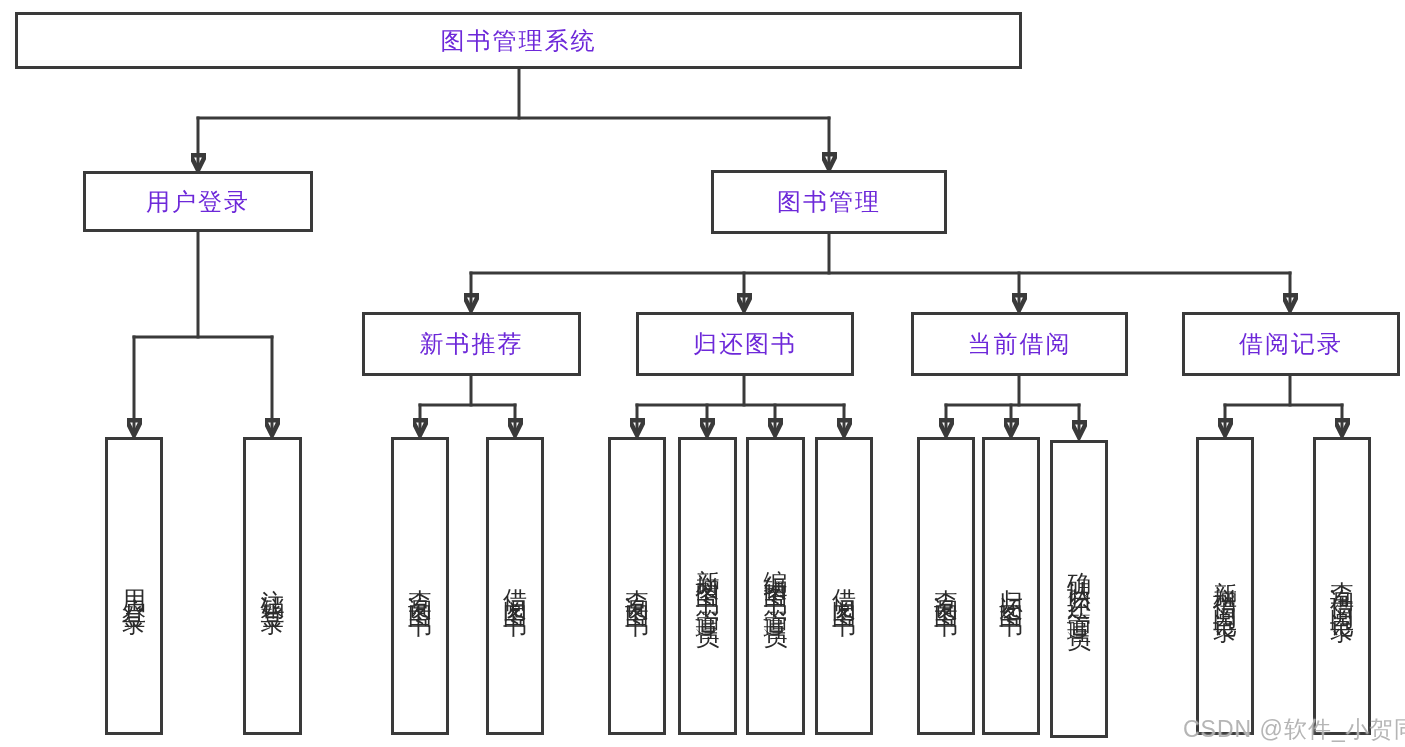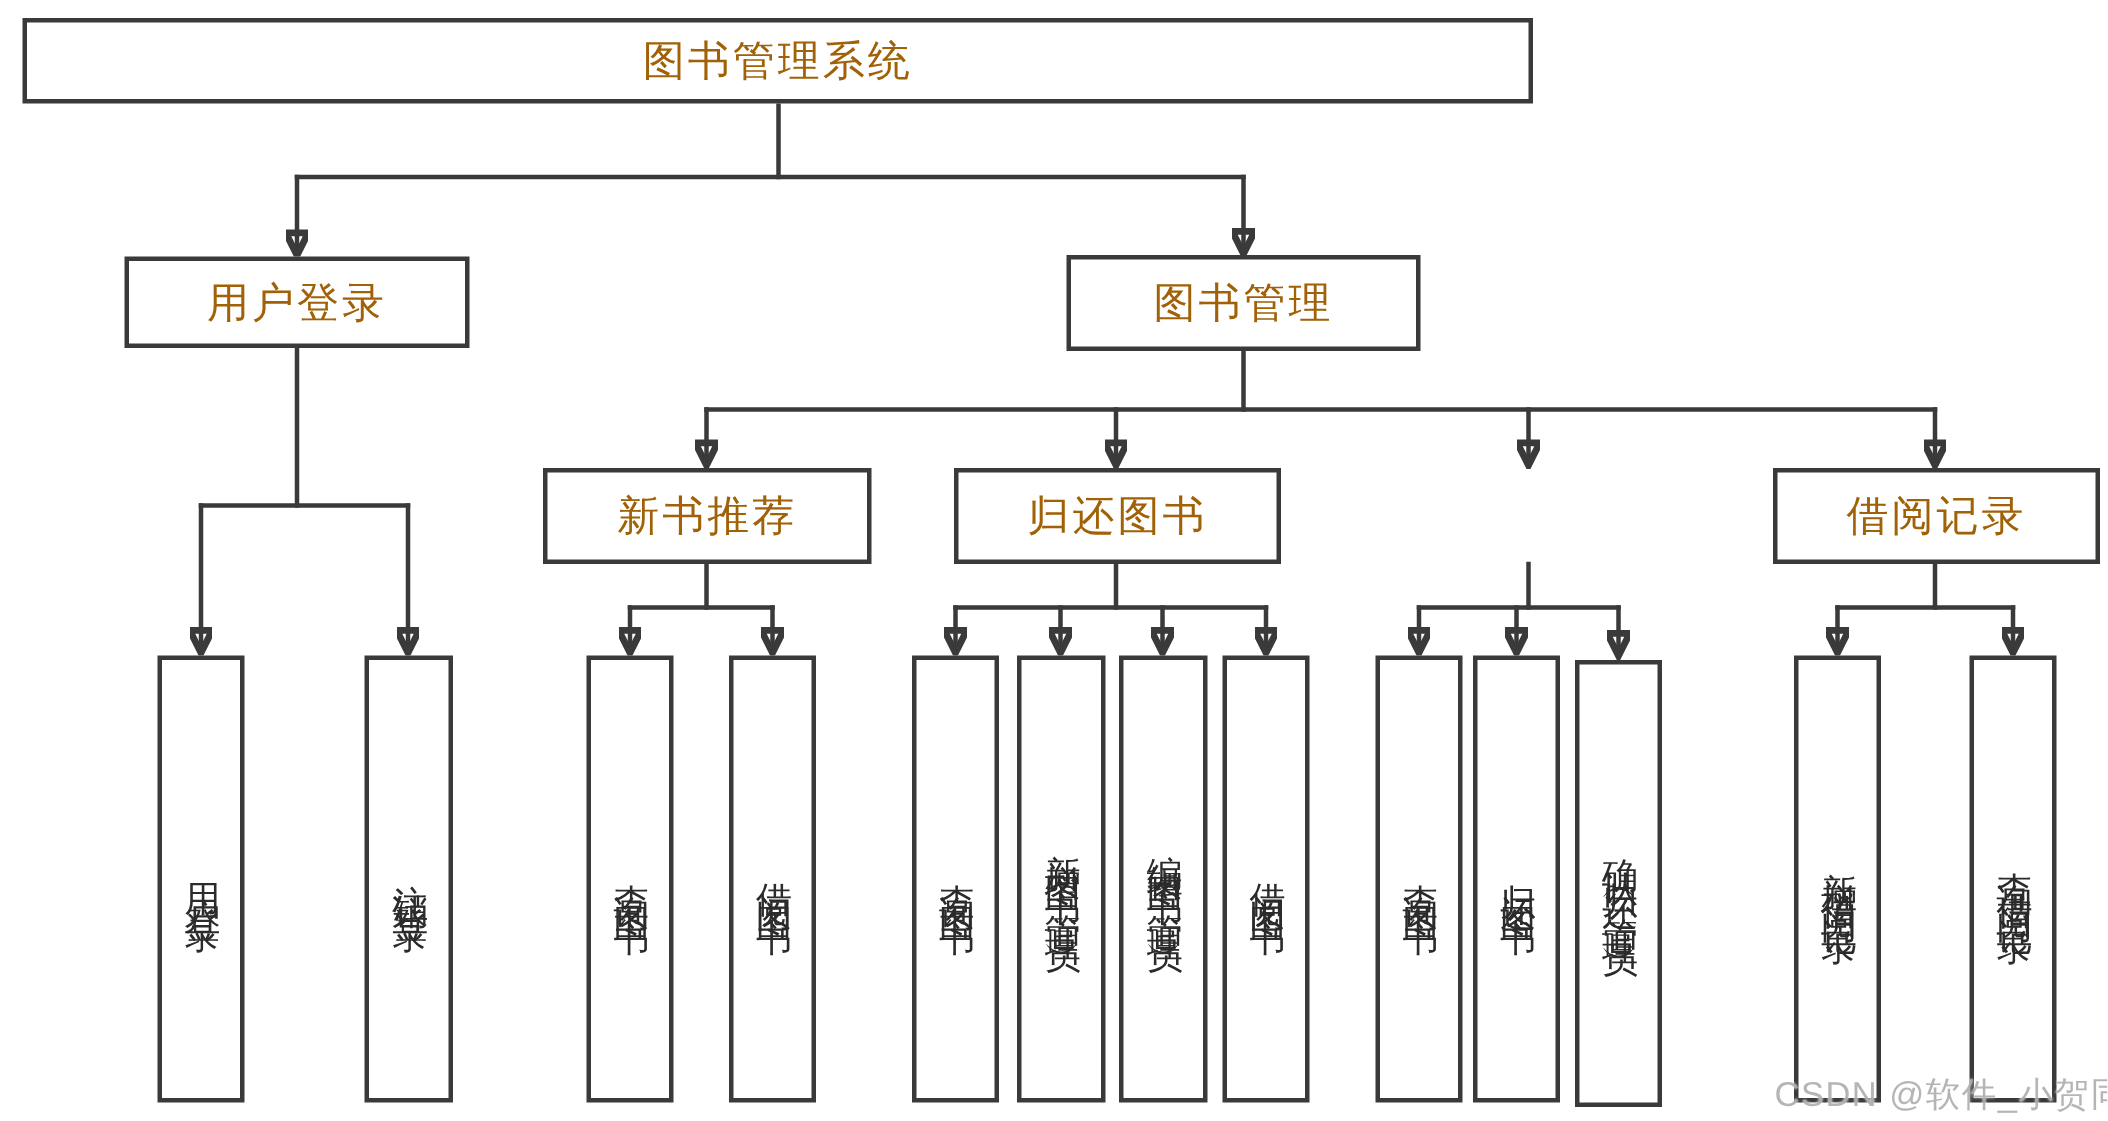--- a/index.html
+++ b/index.html
@@ -15,22 +15,22 @@
     position: absolute;
     box-sizing: border-box;
     border: 3px solid #3a3a3a;
     background: #ffffff;
     display: flex;
     align-items: center;
     justify-content: center;
     z-index: 2;
   }
   .node .lbl {
-    color: #a16207;
-    font-size: 28px;
+    color: #6d28d9;
+    font-size: 24px;
     letter-spacing: 2px;
     white-space: nowrap;
   }
   .node .vlbl {
     color: #2b2b2b;
     font-size: 24px;
     writing-mode: vertical-rl;
     text-orientation: mixed;
     letter-spacing: 8px;
     line-height: 1;
@@ -122,20 +122,23 @@
   <div class="node" style="left:362px;top:312px;width:219px;height:64px">
     <span class="lbl">新书推荐</span>
   </div>
 
   <div class="node" style="left:711px;top:170px;width:236px;height:64px">
     <span class="lbl">图书管理</span>
   </div>
   <div class="node" style="left:636px;top:312px;width:218px;height:64px">
     <span class="lbl">归还图书</span>
   </div>
+  <div class="node" style="left:911px;top:312px;width:217px;height:64px">
+    <span class="lbl">当前借阅</span>
+  </div>
   <div class="node" style="left:1182px;top:312px;width:218px;height:64px">
     <span class="lbl">借阅记录</span>
   </div>
 
   <div class="node" style="left:105px;top:437px;width:58px;height:298px">
     <span class="vlbl">用户登录</span>
   </div>
   <div class="node" style="left:243px;top:437px;width:59px;height:298px">
     <span class="vlbl">注销登录</span>
   </div>

